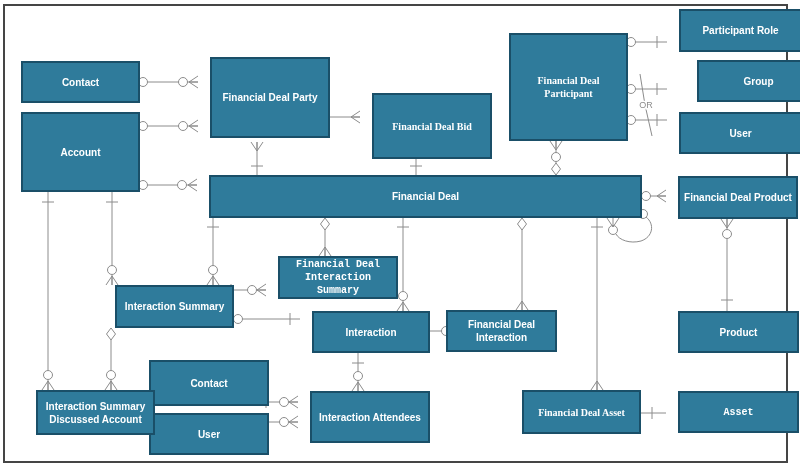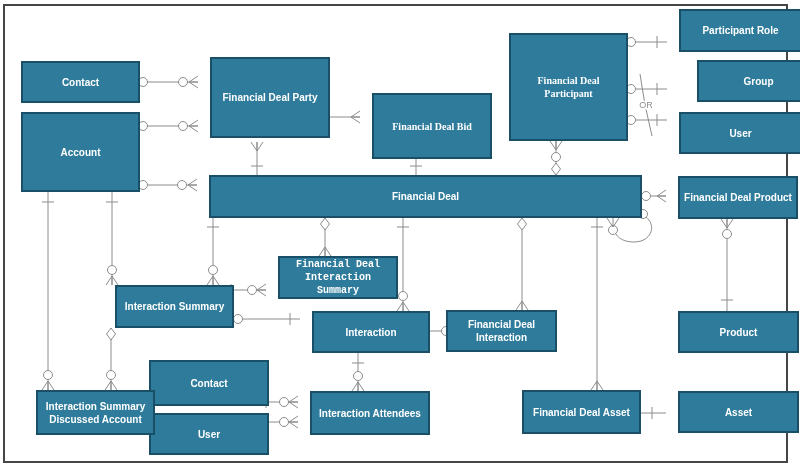--- a/index.html
+++ b/index.html
@@ -293,23 +293,23 @@
       </div>
       <div class="entity" style="left: 137px; top: 360px; width: 120px; height: 46px;">
         <span>Contact</span>
       </div>
       <div class="entity" style="left: 137px; top: 413px; width: 120px; height: 42px;">
         <span>User</span>
       </div>
       <div class="entity" style="left: 24px; top: 390px; width: 119px; height: 45px;">
         <span>Interaction Summary Discussed Account</span>
       </div>
-      <div class="entity" style="left: 298px; top: 391px; width: 120px; height: 44px;">
+      <div class="entity" style="left: 298px; top: 391px; width: 120px; height: 52px;">
         <span>Interaction Attendees</span>
       </div>
-      <div class="entity" style="left: 510px; top: 390px; width: 119px; height: 44px;">
+      <div class="entity" style="left: 510px; top: 390px; width: 119px; height: 44px; font-family: Liberation Serif, serif;">
         <span>Financial Deal Asset</span>
       </div>
-      <div class="entity" style="left: 666px; top: 391px; width: 121px; height: 42px;">
+      <div class="entity" style="left: 666px; top: 391px; width: 121px; height: 42px; font-family: Liberation Mono, monospace;">
         <span>Asset</span>
       </div>
     </div>
 </div>
 
 </body></html>

